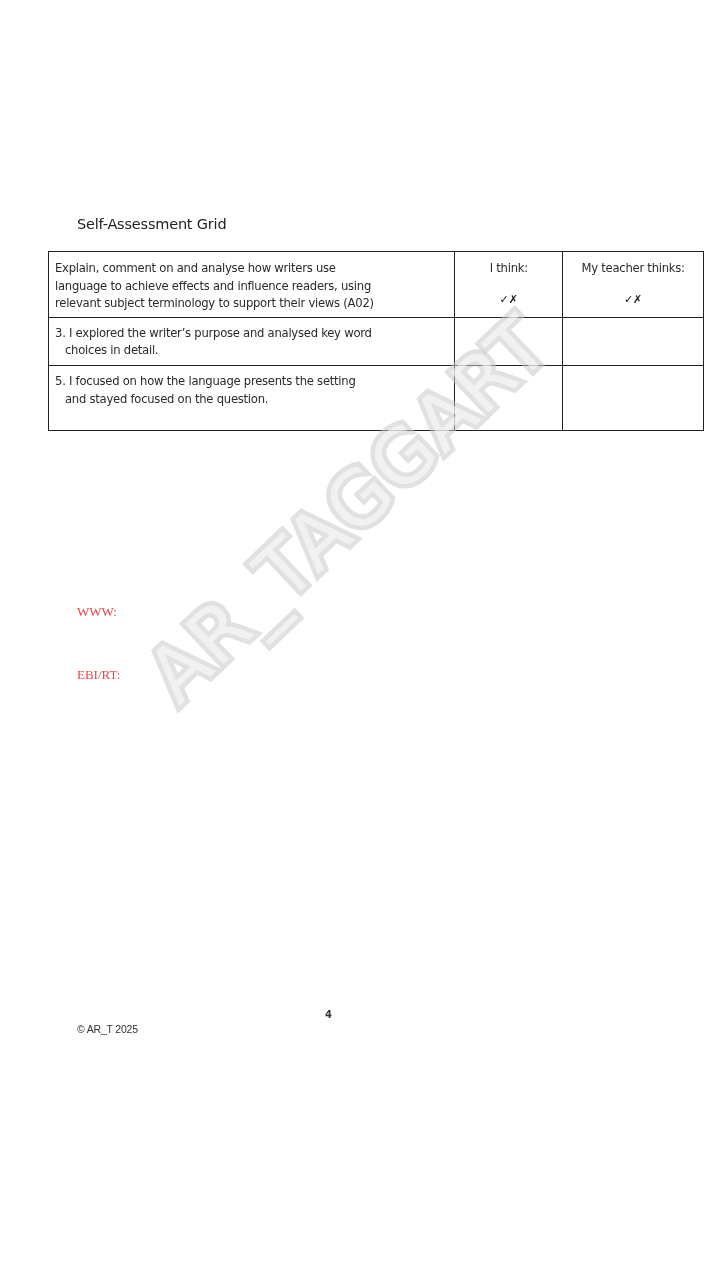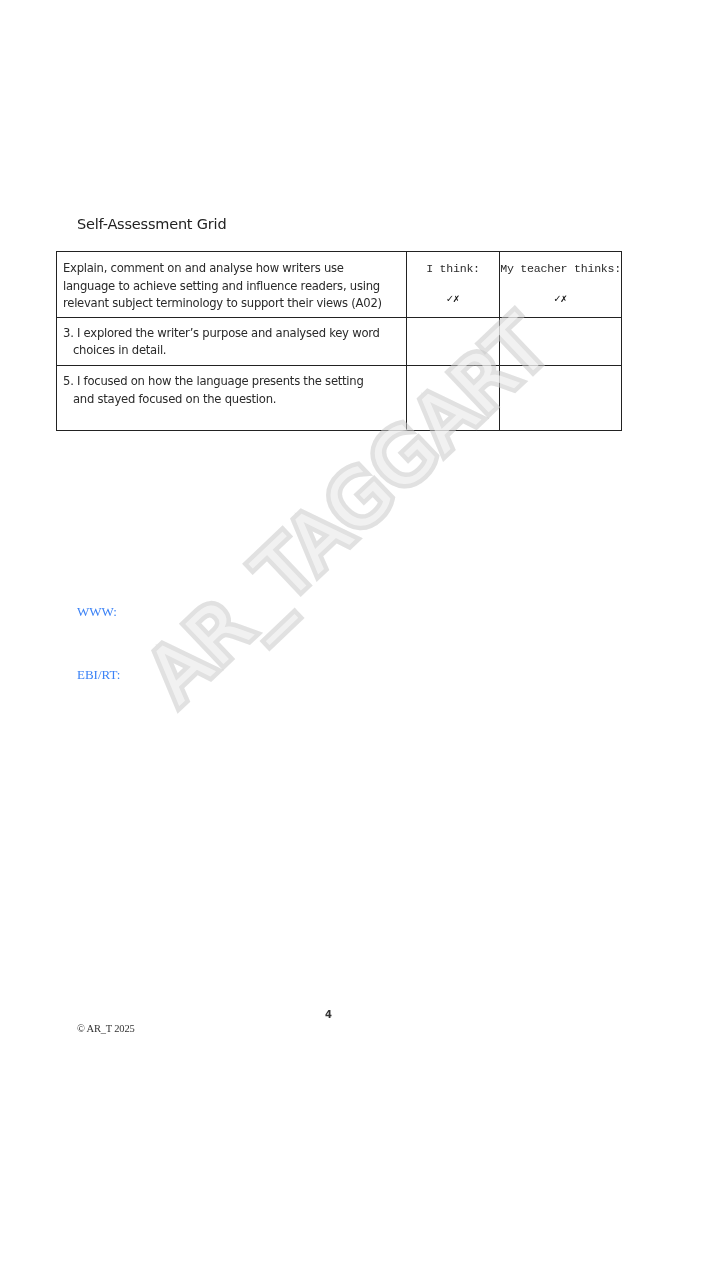--- a/index.html
+++ b/index.html
@@ -4,49 +4,49 @@
 <style>
   html, body { margin: 0; padding: 0; background: #ffffff; }
   body { width: 720px; height: 1280px; position: relative; overflow: hidden; }
   .page { position: absolute; left: 0; top: 0; width: 720px; height: 1280px; background: #fff; border-radius: 15px; }
   .grid-title {
     position: absolute; left: 77px; top: 216px;
     font-family: "DejaVu Sans", sans-serif; font-size: 14.5px; color: #222;
     letter-spacing: -0.2px;
   }
   table.grid {
-    position: absolute; left: 56px; top: 251px;
-    width: 566px; border-collapse: collapse;
+    position: absolute; left: 48px; top: 251px;
+    width: 656px; border-collapse: collapse;
     font-family: "DejaVu Sans", sans-serif; font-size: 11.6px; color: #2a2a2a;
     letter-spacing: -0.25px;
   }
   table.grid td {
     border: 1.3px solid #222; vertical-align: top; padding: 0;
   }
   td.crit { width: 345px; padding: 8px 6px 4px 6px !important; line-height: 17.5px; }
-  td.col { width: 94px; text-align: center; line-height: 17px; padding-top: 8px !important; font-family: Liberation Mono, monospace; }
+  td.col { width: 94px; text-align: center; line-height: 17px; padding-top: 8px !important; }
   td.col2 { width: 123px; }
   .marks { display: block; margin-top: 14px; font-size: 11px; font-weight: bold; color: #111; letter-spacing: 0; }
   tr.head { height: 65px; }
   tr.row { height: 48.5px; }
   tr.row td.crit { padding-top: 7px !important; }
   tr.last { height: 65px; }
   .crit .line2 { display: block; padding-left: 10px; }
   .crit .line2.noindent { padding-left: 0; }
   .label {
     position: absolute; left: 77px;
-    font-family: "Liberation Serif", serif; font-size: 13px; color: #3b82f6;
+    font-family: "Liberation Serif", serif; font-size: 13px; color: #ef4444;
   }
   .page-number {
     position: absolute; left: 325px; top: 1009px;
     font-family: "DejaVu Sans", sans-serif; font-size: 10px; font-weight: bold; color: #333;
   }
   .copyright {
     position: absolute; left: 77px; top: 1023px;
-    font-family: Liberation Serif, serif; font-size: 10.5px; color: #333; letter-spacing: -0.2px;
+    font-family: Liberation Sans, sans-serif; font-size: 10.5px; color: #333; letter-spacing: -0.2px;
   }
   .watermark {
     position: absolute; left: 95px; top: 400px;
     transform-origin: 0 0; transform: rotate(-43.5deg);
     font-family: "DejaVu Sans", sans-serif; font-size: 76px; font-weight: normal;
     color: rgba(255,255,255,0.55);
     -webkit-text-stroke: 9px rgba(200,200,200,0.55);
     paint-order: stroke fill;
     white-space: nowrap; pointer-events: none; letter-spacing: 2px;
     top: 655px; left: 130px;
@@ -57,21 +57,21 @@
 
 <div class="page">
 
   <div class="grid-title">Self-Assessment Grid</div>
 
   <table class="grid">
     <tbody>
         <tr class="head">
       <td class="crit">
         <span style="display:block">Explain, comment on and analyse how writers use</span>
-        <span style="display:block">language to achieve setting and influence readers, using</span>
+        <span style="display:block">language to achieve effects and influence readers, using</span>
         <span style="display:block">relevant subject terminology to support their views (A02)</span>
       </td>
       <td class="col">
         <span style="display:block">I think:</span>
         <span class="marks">✓✗</span>
       </td>
       <td class="col col2">
         <span style="display:block">My teacher thinks:</span>
         <span class="marks">✓✗</span>
       </td>

